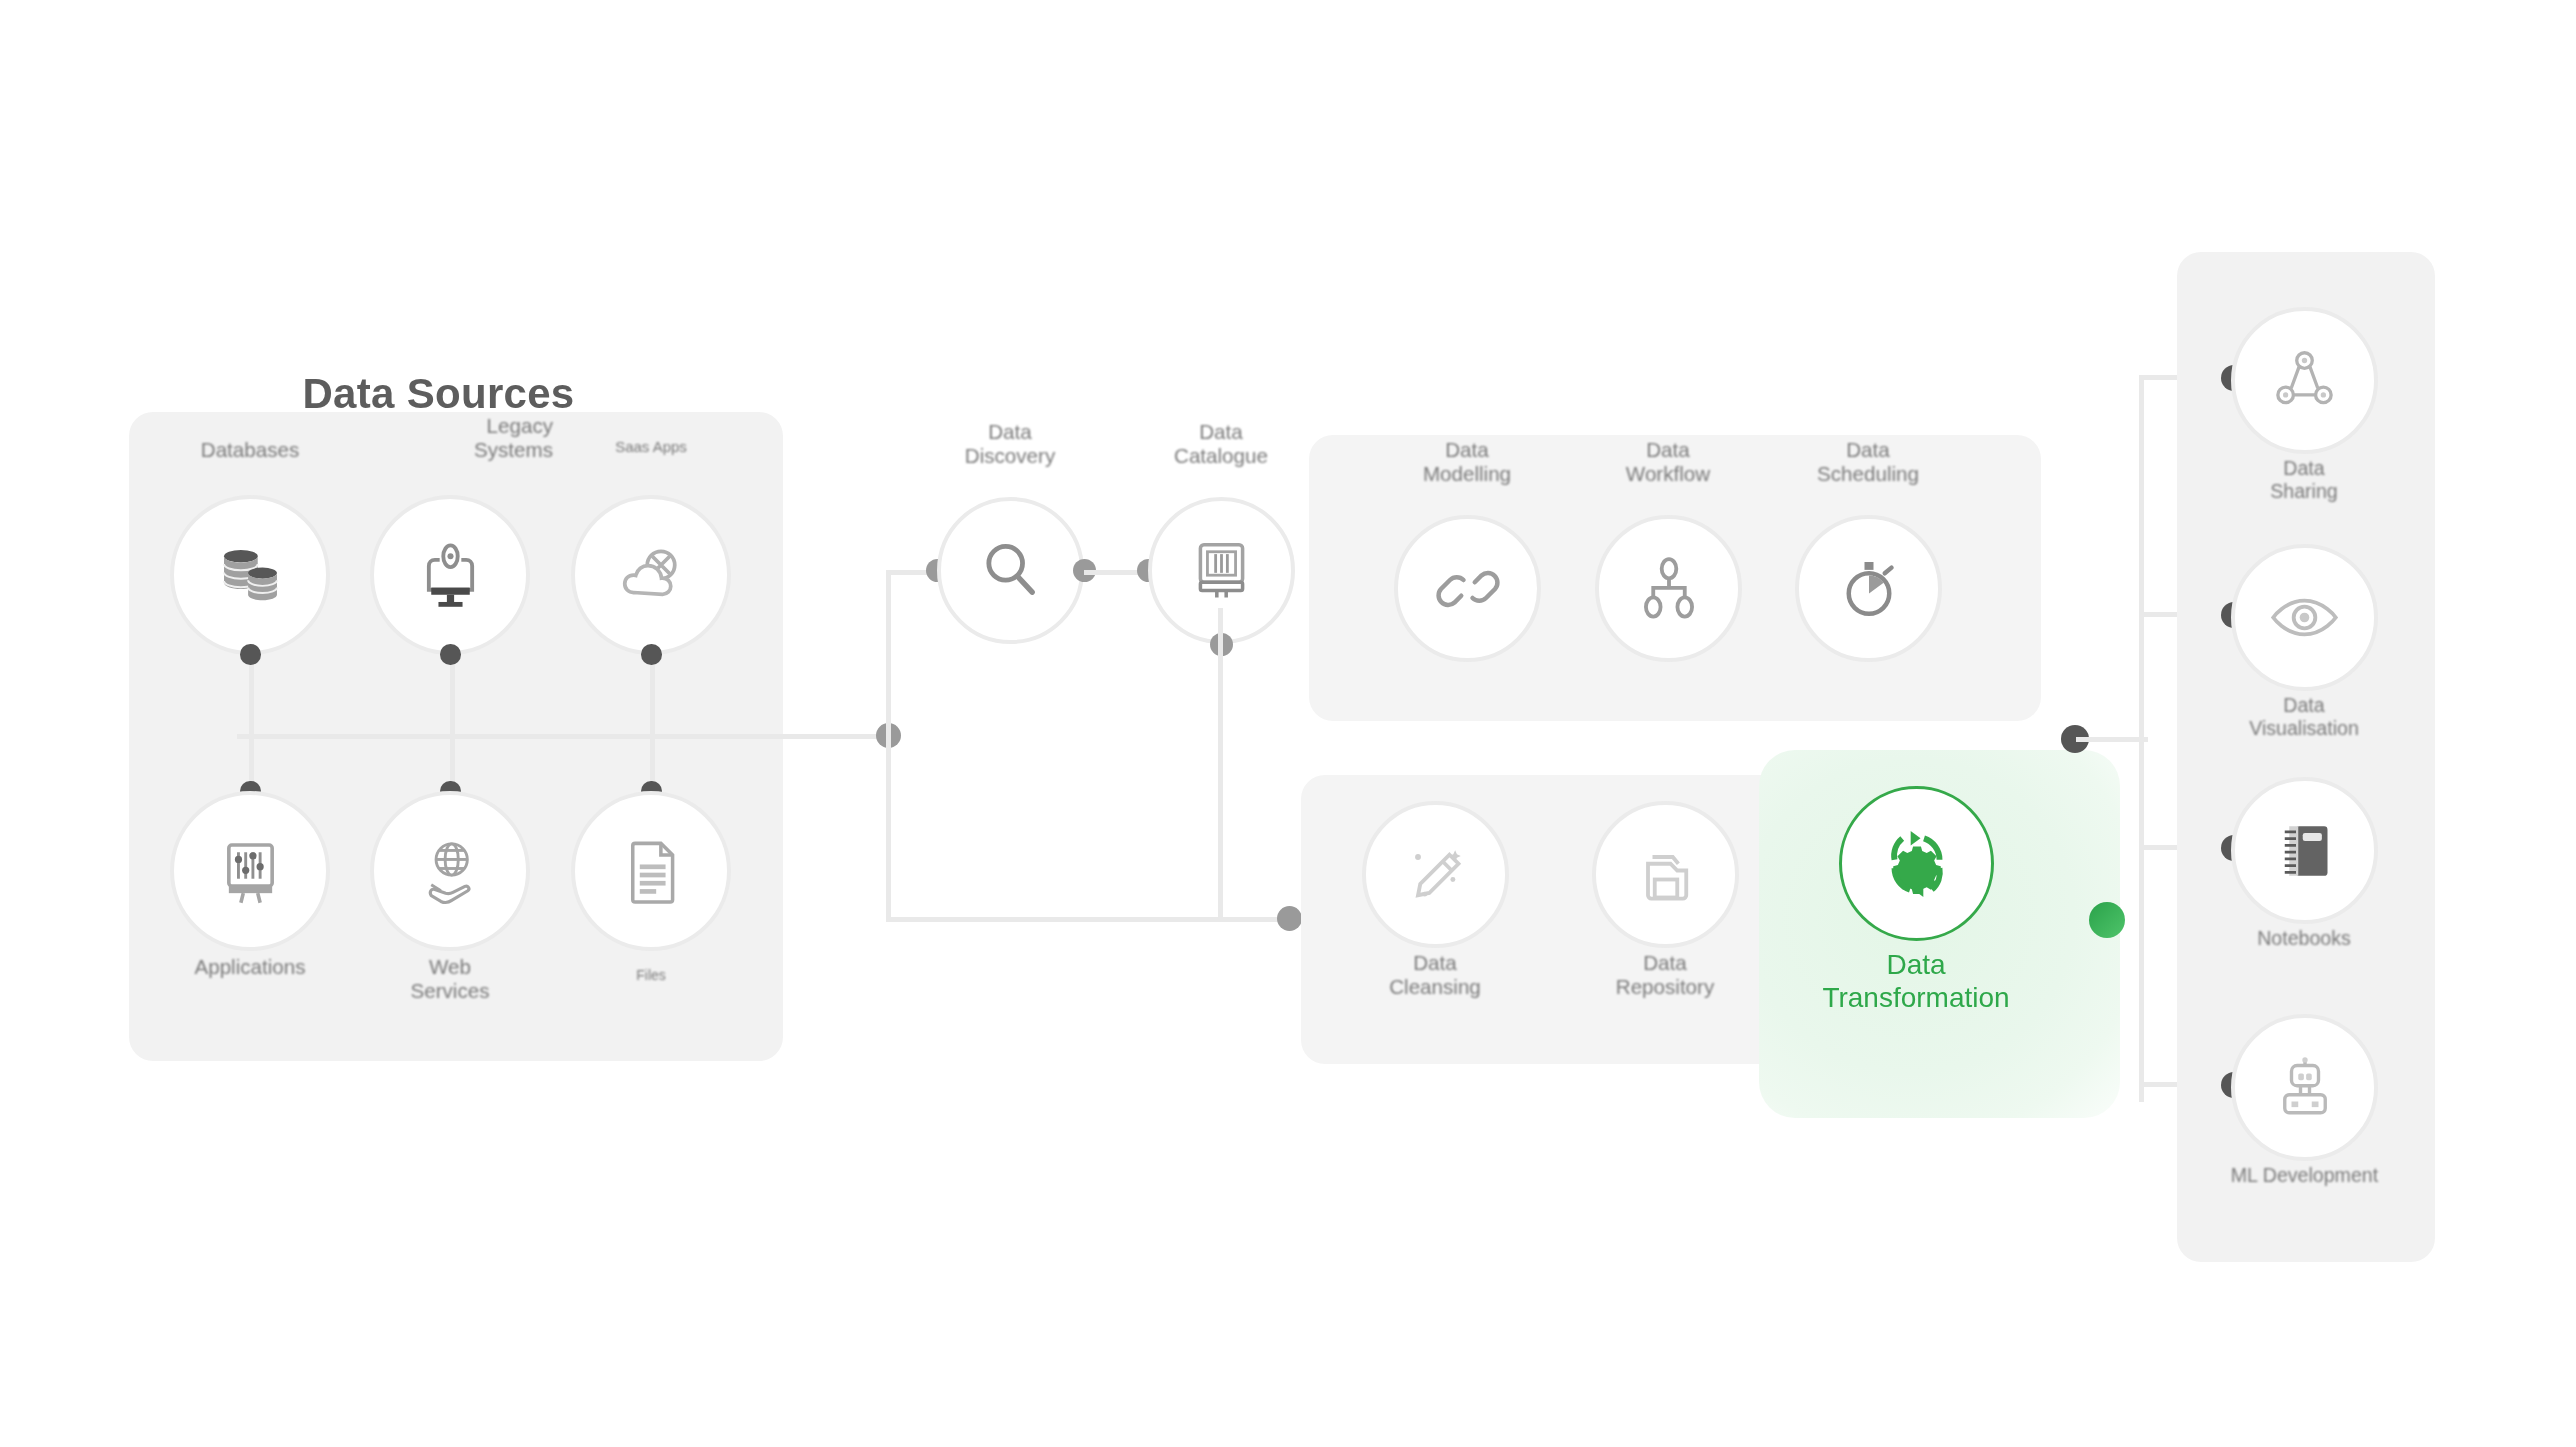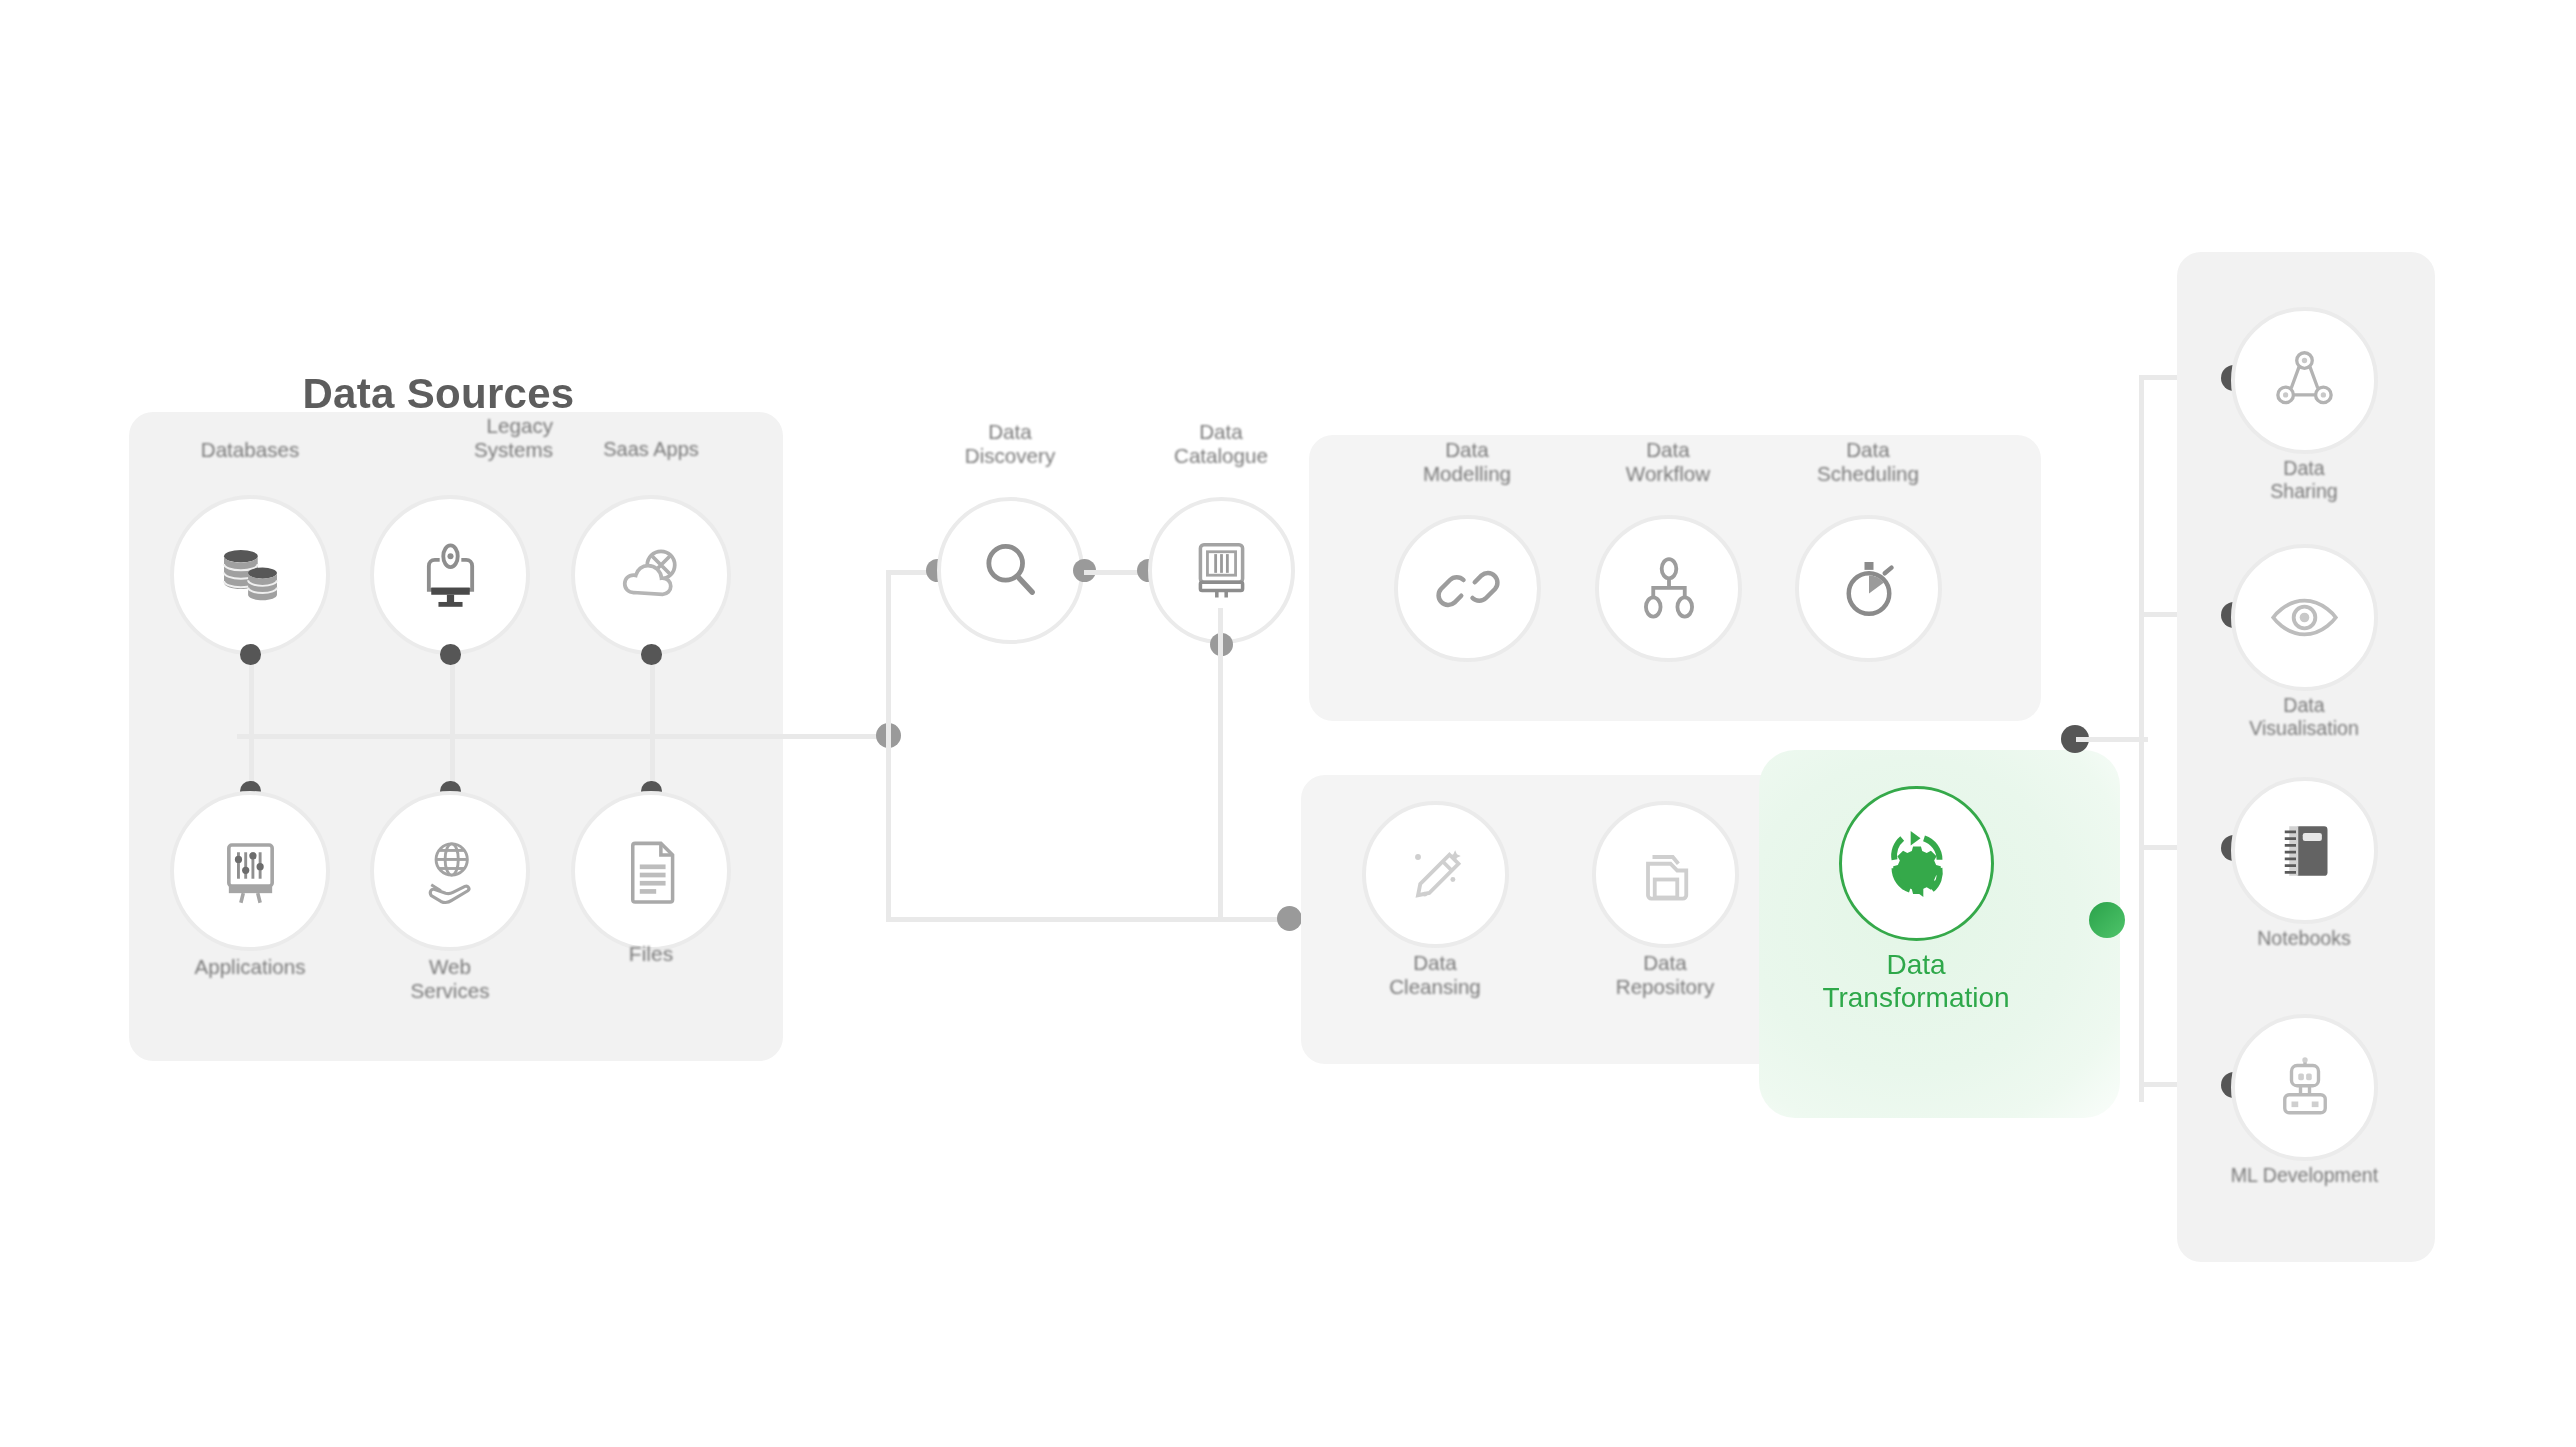--- a/index.html
+++ b/index.html
@@ -110,21 +110,21 @@
   <div class="node" style="left:571px;top:495px;">
     <div class="circle" style="left:0;top:0;width:160px;height:160px;">
       <svg class="ico" width="80" height="80" viewBox="0 0 64 64">
         <g fill="none" stroke="#b0b0b0" stroke-width="3">
           <circle cx="40" cy="24" r="11"></circle>
           <path d="M33 17l14 14M47 17L33 31"></path>
         </g>
         <path d="M18 46c-4 0-7-3-7-7s3-7 7-7c.6 0 1.2.1 1.8.3C21 27.5 25 24.5 29.6 24.5c5.7 0 10.4 4.4 10.8 10 .3-.05.6-.07.9-.07 3.6 0 6.5 2.9 6.5 6.5S44.9 47.4 41.3 47.4L18 46z" fill="#ffffff" stroke="#b5b5b5" stroke-width="3"></path>
       </svg>
     </div>
-    <div class="label" style="left:-23px;top:-57px;width:206px;font-size:20px;text-align:center;">Saas Apps</div>
+    <div class="label" style="left:-23px;top:-57px;width:206px;font-size:15px;text-align:center;">Saas Apps</div>
     <div class="dot" style="left:70px;top:149px;width:20.6px;height:20.6px;"></div>
   </div>
 
   <div class="node" style="left:170px;top:791px;">
     <div class="dot" style="left:70px;top:-10.3px;width:20.6px;height:20.6px;"></div>
     <div class="circle" style="left:0;top:0;width:160px;height:160px;">
       <svg class="ico" width="77" height="77" viewBox="0 0 64 64">
         <rect x="14" y="10" width="36" height="34" rx="2.5" fill="none" stroke="#a5a5a5" stroke-width="3"></rect>
         <g stroke="#8f8f8f" stroke-width="2.4">
           <line x1="22" y1="16" x2="22" y2="38"></line>
@@ -171,21 +171,21 @@
         <path d="M18 8h22l10 10v38a2 2 0 0 1-2 2H18a2 2 0 0 1-2-2V10a2 2 0 0 1 2-2z" fill="#ffffff" stroke="#a9a9a9" stroke-width="3"></path>
         <path d="M40 8v10h10" fill="none" stroke="#a9a9a9" stroke-width="3"></path>
         <g fill="#bdbdbd">
           <rect x="22" y="26" width="22" height="4"></rect>
           <rect x="22" y="33" width="22" height="4"></rect>
           <rect x="22" y="40" width="22" height="4"></rect>
           <rect x="22" y="47" width="14" height="4"></rect>
         </g>
       </svg>
     </div>
-    <div class="label" style="left:-23px;top:151px;width:206px;font-size:21px;text-align:center;">Files</div>
+    <div class="label" style="left:-23px;top:176px;width:206px;font-size:14px;text-align:center;">Files</div>
   </div>
 
   <div class="dot soft" style="left:876px;top:723px;width:25px;height:25px;"></div>
   <div class="wire v" style="left:886px;top:572px;height:165px;"></div>
   <div class="wire h" style="left:886px;top:570px;width:57px;"></div>
   <div class="wire v" style="left:886px;top:736px;height:185px;"></div>
   <div class="wire h" style="left:886px;top:917px;width:407px;"></div>
 
 
   <div class="node" style="left:937px;top:497px;">

